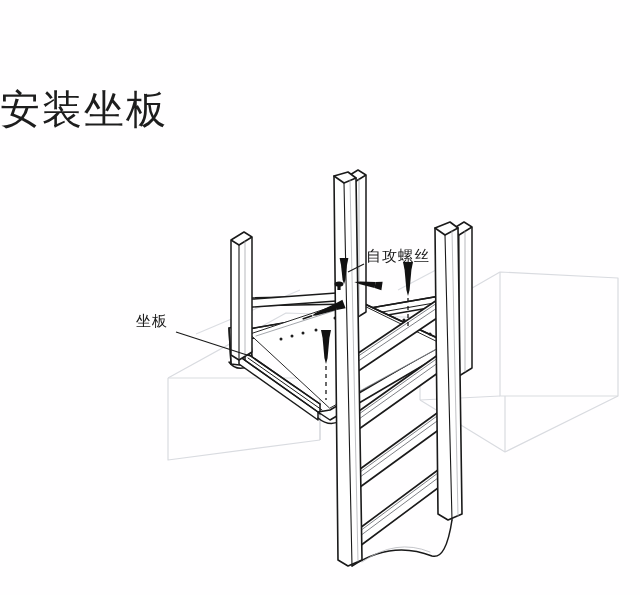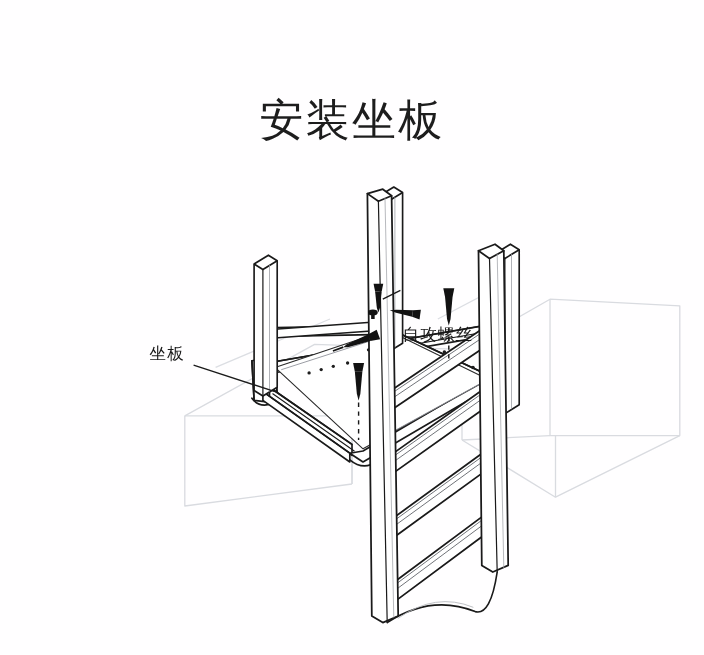--- a/index.html
+++ b/index.html
@@ -13,21 +13,20 @@
     height: 595px;
     background: #fffeff;
     overflow: hidden;
     font-family: "Liberation Sans", sans-serif;
   }
   #title {
     position: absolute;
     left: 0;
     top: 82px;
     width: 640px;
-    text-align: center;
     font-size: 40px;
     letter-spacing: 2px;
     color: #1d1d1d;
     font-family: "DejaVu Sans", sans-serif;
     font-weight: 400;
   }
   #diagram {
     position: absolute;
     left: 0;
     top: 0;
@@ -36,21 +35,21 @@
   }
   .lbl {
     position: absolute;
     font-size: 15px;
     color: #181818;
     font-family: "DejaVu Sans", sans-serif;
     white-space: nowrap;
     letter-spacing: 1px;
   }
   #lbl-seat { left: 136px; top: 312px; text-align: center; }
-  #lbl-screw { left: 366px; top: 247px; margin-top: 48px; }
+  #lbl-screw { left: 366px; top: 247px; }
 </style>
 </head>
 <body>
 
 <div id="page">
 
   <div id="title">安装坐板</div>
 
   <svg id="diagram" viewBox="0 0 640 595">
 

